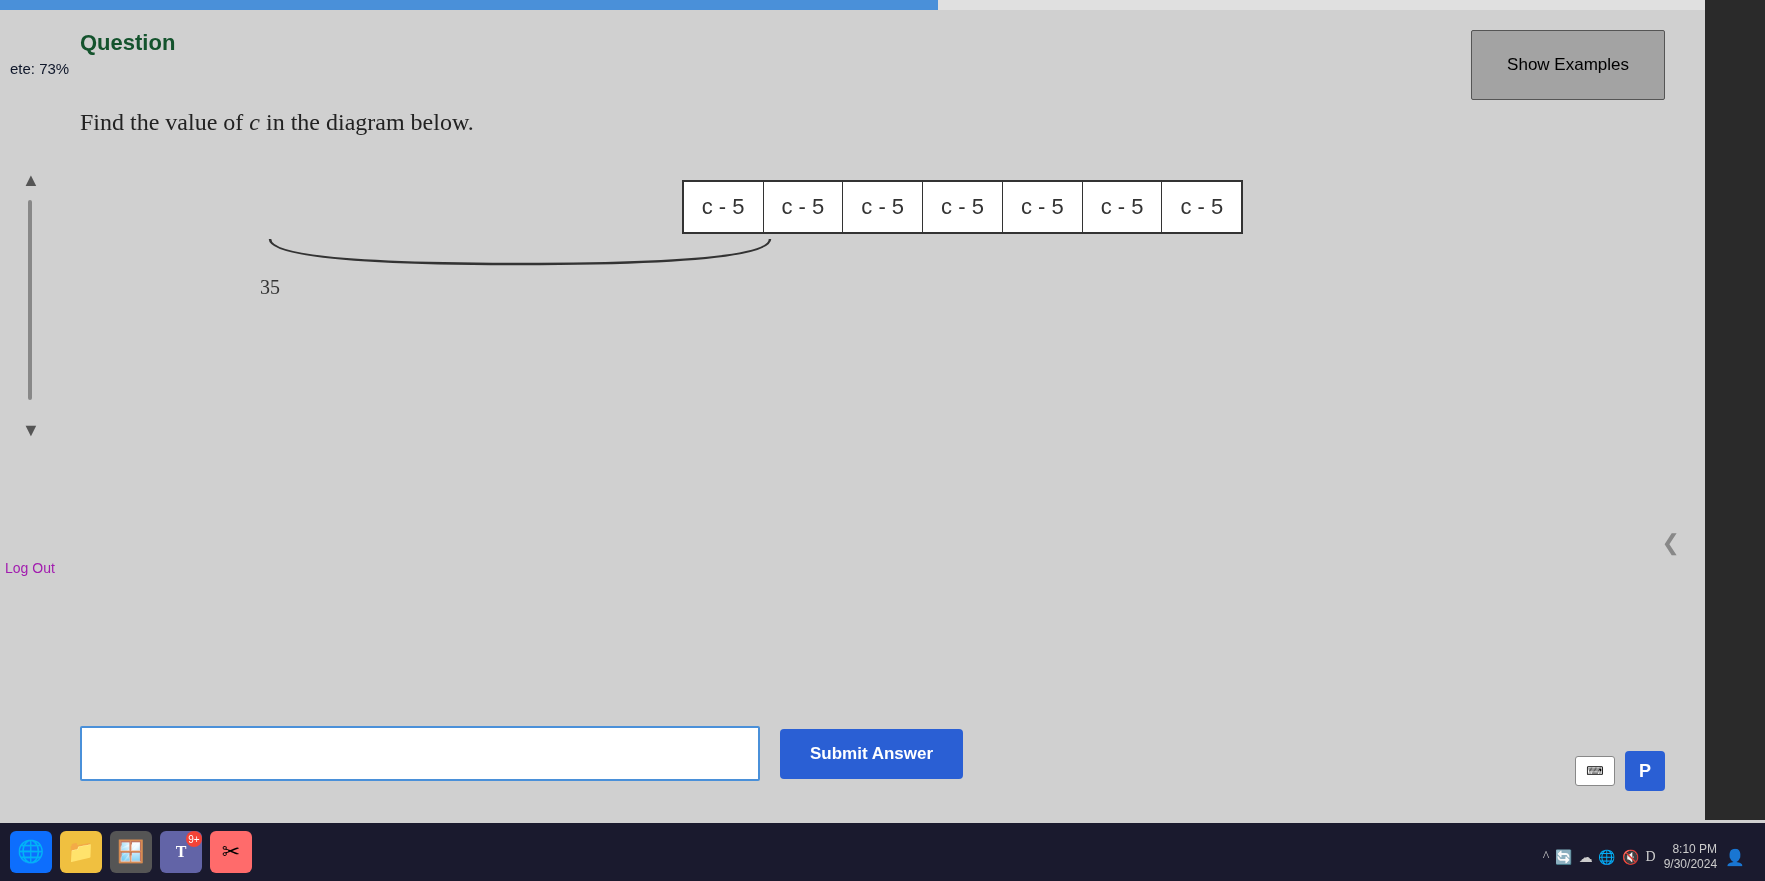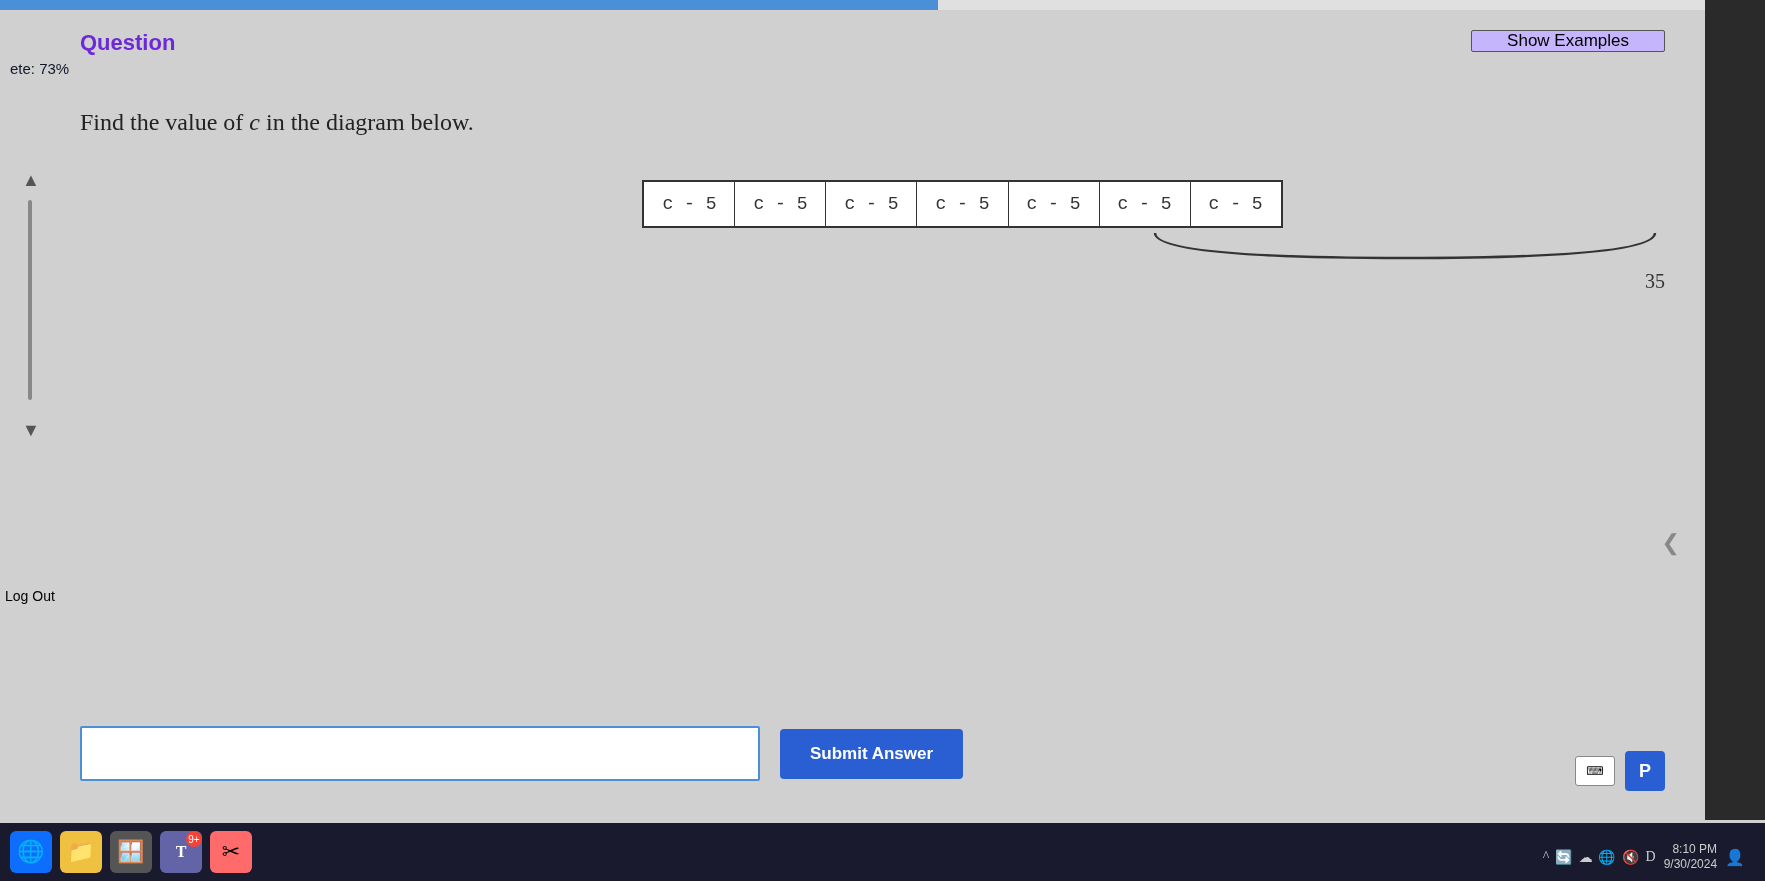--- a/index.html
+++ b/index.html
@@ -64,49 +64,48 @@
       background: #888;
       border-radius: 2px;
     }
 
     
     .logout {
       position: absolute;
       top: 560px;
       left: 5px;
       font-size: 14px;
-      color: #000000;
-      font-family: Arial, sans-serif;
-      cursor: pointer;
-      margin-top: 28px;
+      color: #a21caf;
+      font-family: Arial, sans-serif;
+      cursor: pointer;
     }
 
     
     .question-section {
       position: absolute;
       top: 30px;
       left: 80px;
       right: 100px;
     }
 
     .question-label {
       font-size: 22px;
       font-weight: bold;
-      color: #6d28d9;
+      color: #14532d;
       font-family: Arial, sans-serif;
       margin-bottom: 32px;
     }
 
     .show-examples-btn {
       position: absolute;
       top: 30px;
       right: 100px;
-      padding: 0 35px;
+      padding: 24px 35px;
       border: 1.5px solid #555;
-      background: #c4b5fd;
+      background: #a3a3a3;
       font-size: 17px;
       font-family: Arial, sans-serif;
       cursor: pointer;
       border-radius: 2px;
     }
 
     .question-text {
       font-size: 24px;
       color: #222;
       font-family: Georgia, serif;
@@ -129,36 +128,36 @@
     }
 
     .boxes-row {
       display: flex;
       border: 2px solid #333;
       background: white;
     }
 
     .box-cell {
       padding: 12px 18px;
-      font-size: 18px;
-      font-family: Liberation Mono, monospace;
+      font-size: 22px;
+      font-family: Liberation Sans, sans-serif;
       color: #333;
       border-right: 1.5px solid #333;
       min-width: 70px;
       text-align: center;
     }
     .box-cell:last-child {
       border-right: none;
     }
 
     
     .brace-container {
       display: flex;
       flex-direction: column;
-      align-items: flex-end;
+      align-items: flex-start;
       width: 100%;
     }
 
     .brace-svg {
       width: 520px;
       height: 40px;
     }
 
     .brace-label {
       font-size: 20px;

